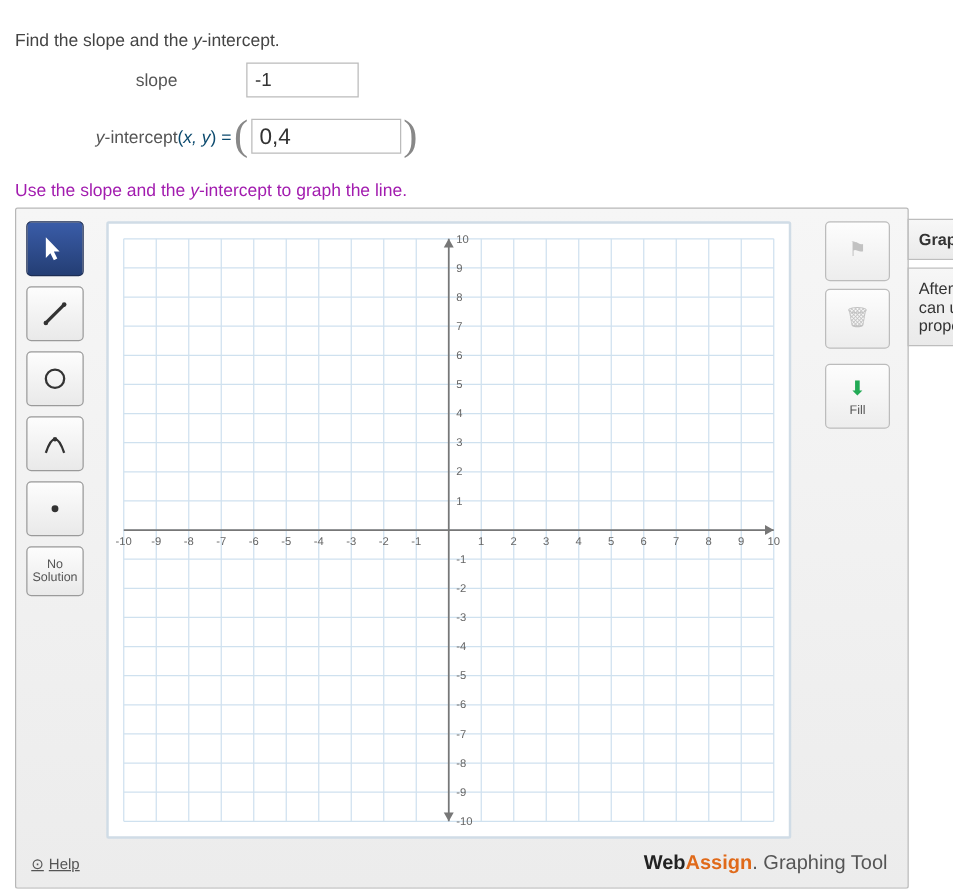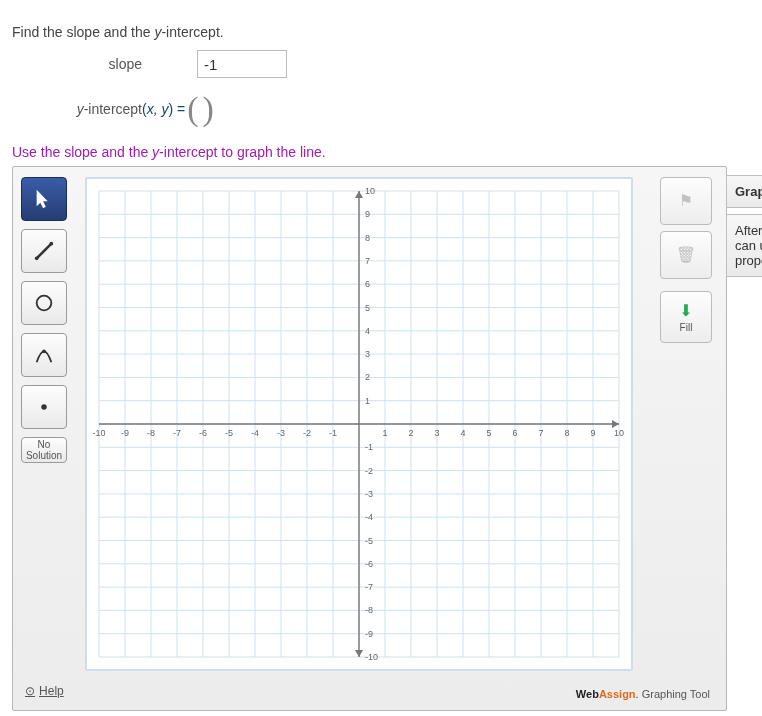--- a/index.html
+++ b/index.html
@@ -53,21 +53,21 @@
     font-size: 18px; color:#333;
     cursor: pointer;
   }
   .tl-btn.selected {
     background: linear-gradient(#3a5ca8,#243e74);
     border-color:#1c2d54;
   }
   .tl-btn.selected svg path { fill:#fff; }
   .tl-btn svg { width: 22px; height: 22px; }
   .tl-btn.nosol {
-    height: 26px; font-size: 10px; color:#555; flex-direction: column; line-height: 1.1; cursor: pointer;
+    height: 40px; font-size: 10px; color:#555; flex-direction: column; line-height: 1.1; cursor: pointer;
   }
   .help-link {
     position: absolute; left: 12px; bottom: 12px;
     font-size: 12px; color:#555; text-decoration: underline; cursor: pointer;
     display:flex; align-items:center; gap:4px;
   }
   .graph-area {
     position: absolute;
     left: 72px; top: 10px;
     width: 548px; height: 494px;
@@ -87,21 +87,21 @@
     border-radius: 4px;
     background: linear-gradient(#fdfdfd,#ededed);
     display:flex; flex-direction: column; align-items:center; justify-content:center;
     font-size: 10px; color:#8a8a8a; gap:2px; cursor:pointer;
   }
   .rt-btn.disabled { color:#c2c2c2; }
   .rt-btn .ico { font-size: 16px; }
   .rt-btn.fill { height: 52px; color:#555; }
   .footer-brand {
     position: absolute; right: 16px; bottom: 10px;
-    font-size: 11px; color:#555;
+    font-size: 16px; color:#555;
   }
   .footer-brand b { color:#222; }
   .footer-brand .orange { color:#e06a1a; font-weight:bold; }
   .side-panel {
     position: absolute;
     left: 726px; top: 175px;
     width: 44px;
     font-size: 13px;
     color:#333;
   }
@@ -129,20 +129,21 @@
 </div>
 
 <div class="row">
   <div class="label">
     <em>y</em><span>-intercept</span>
   </div>
   <div style="color:#0c4a6e;">
     <span>(</span><em>x, y</em><span>) = </span>
   </div>
   <span class="big-paren">(</span>
+  <input class="ans wide" value="0,4" style="">
   <span class="big-paren">)</span>
 </div>
 
 <div class="graph-instr">
   <span>Use the slope and the </span><em>y</em><span>-intercept to graph the line.</span>
 </div>
 
 <div class="tool-frame">
 
   <div class="toolbar-left">

